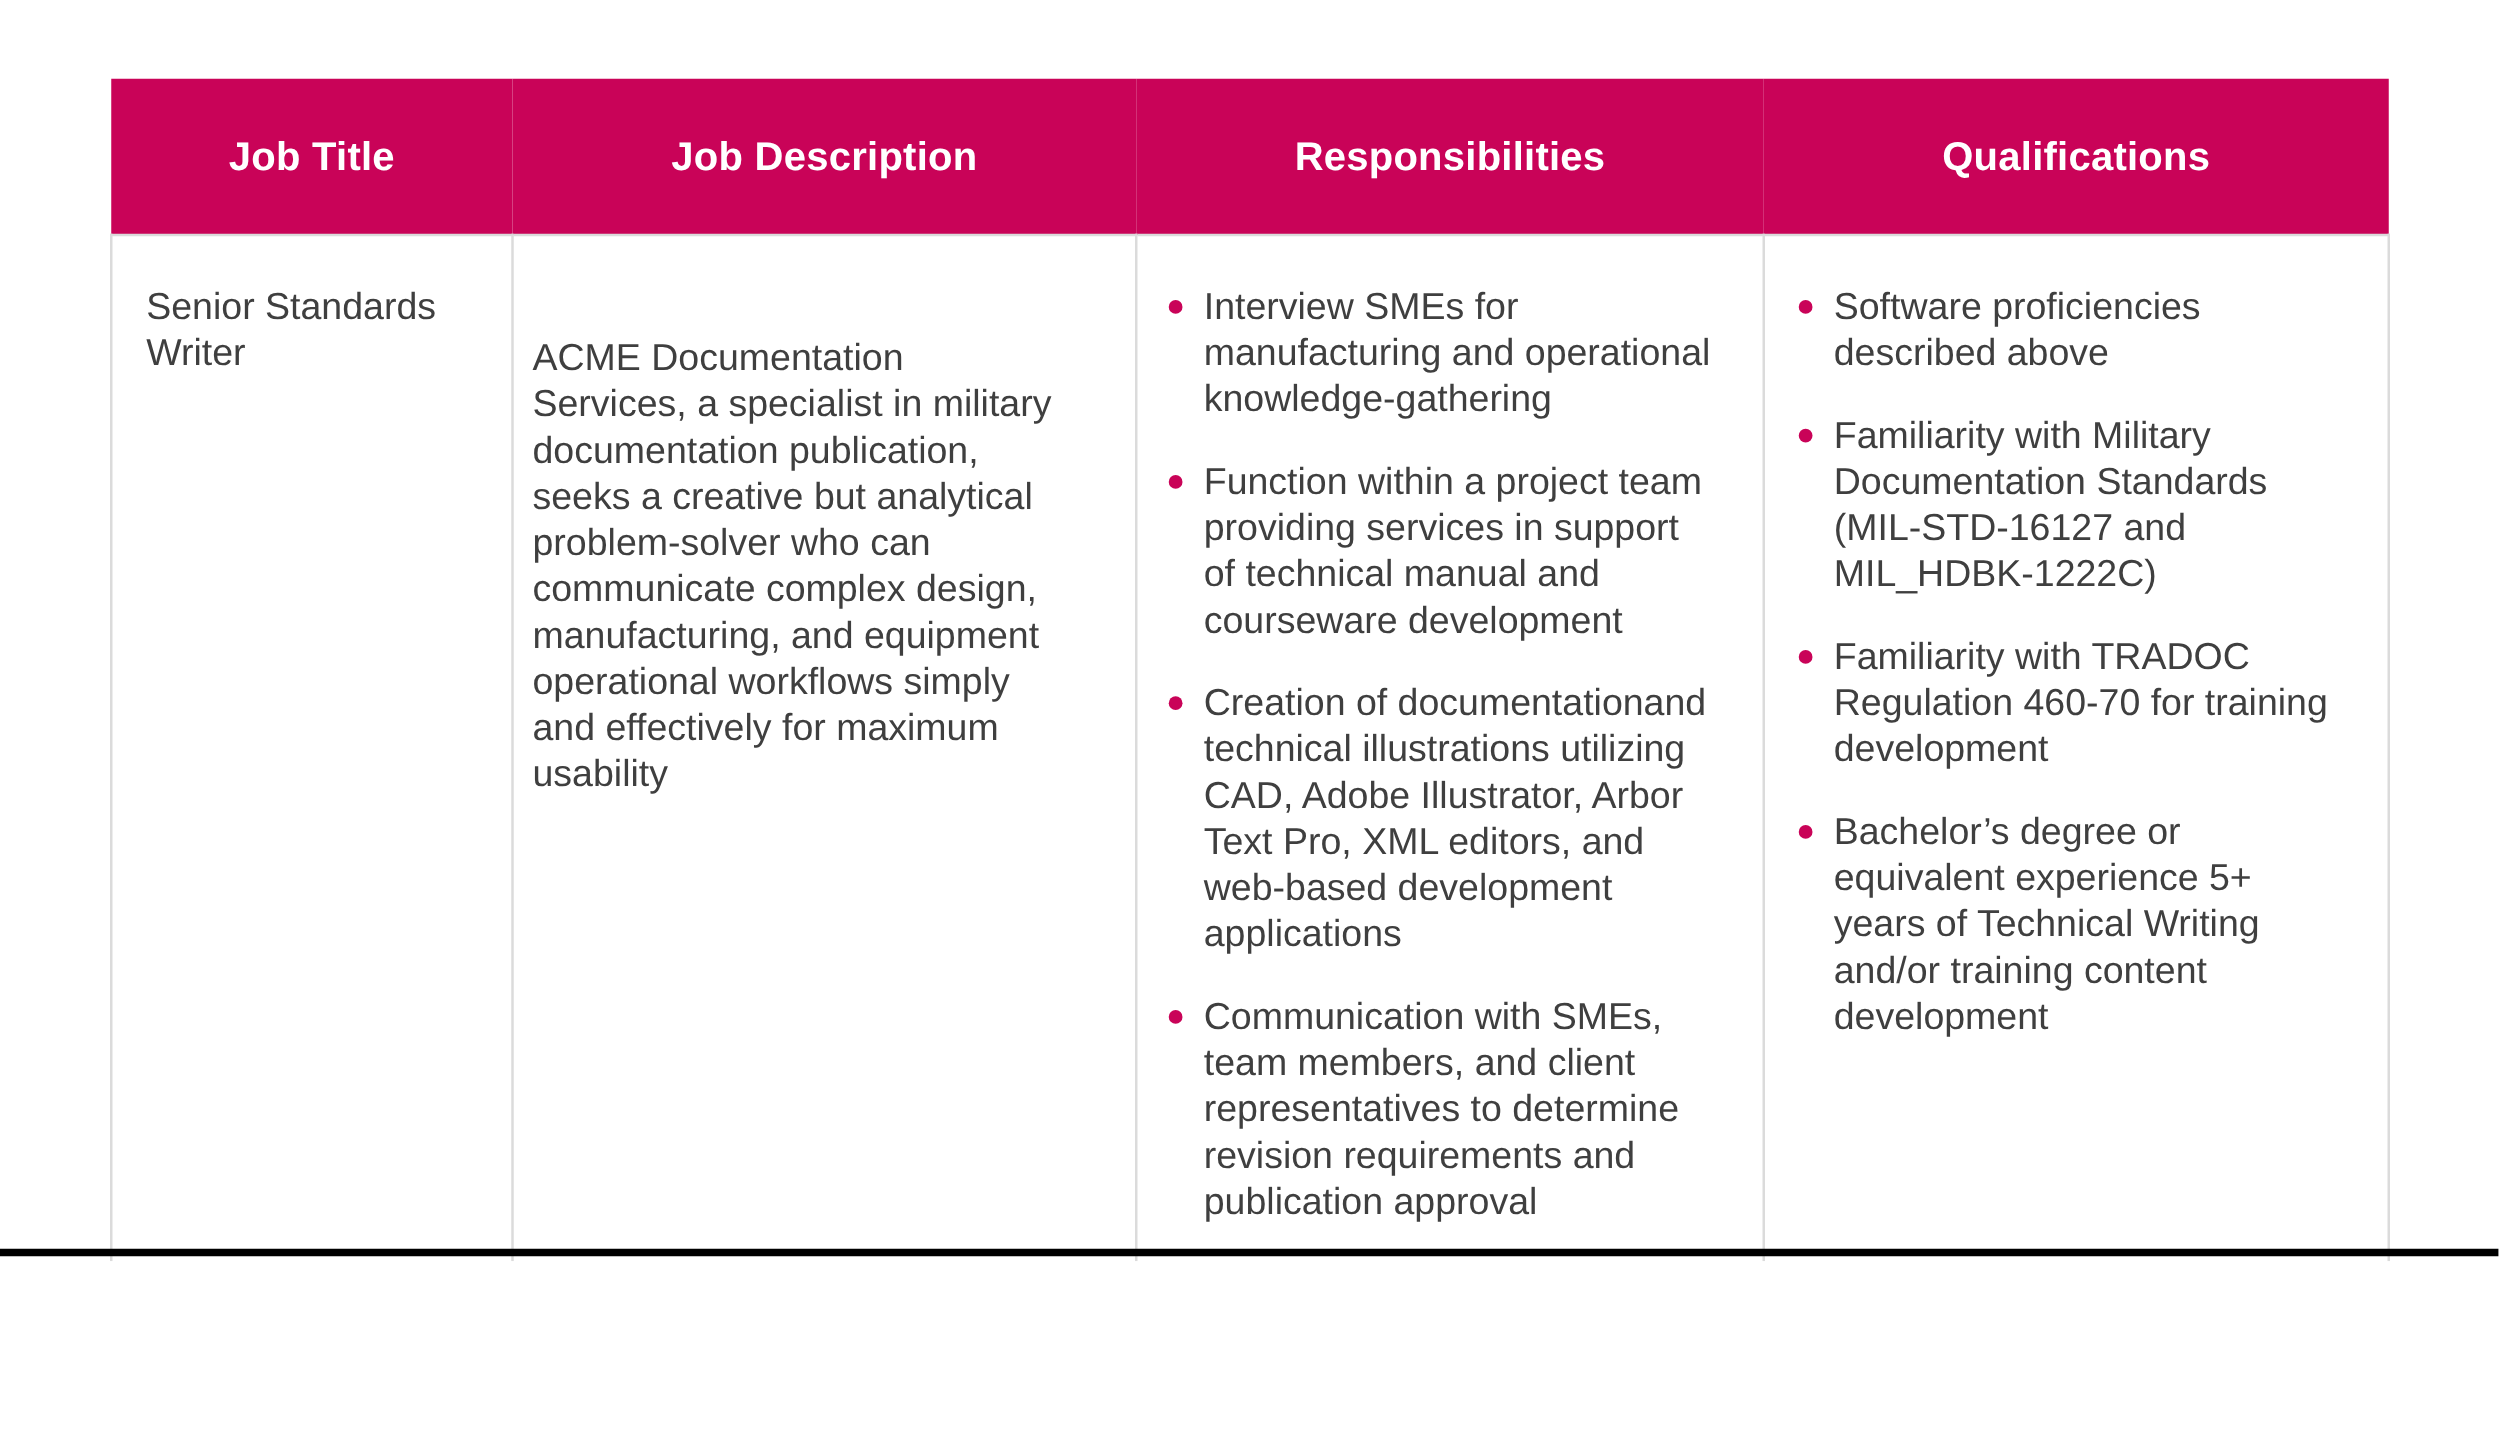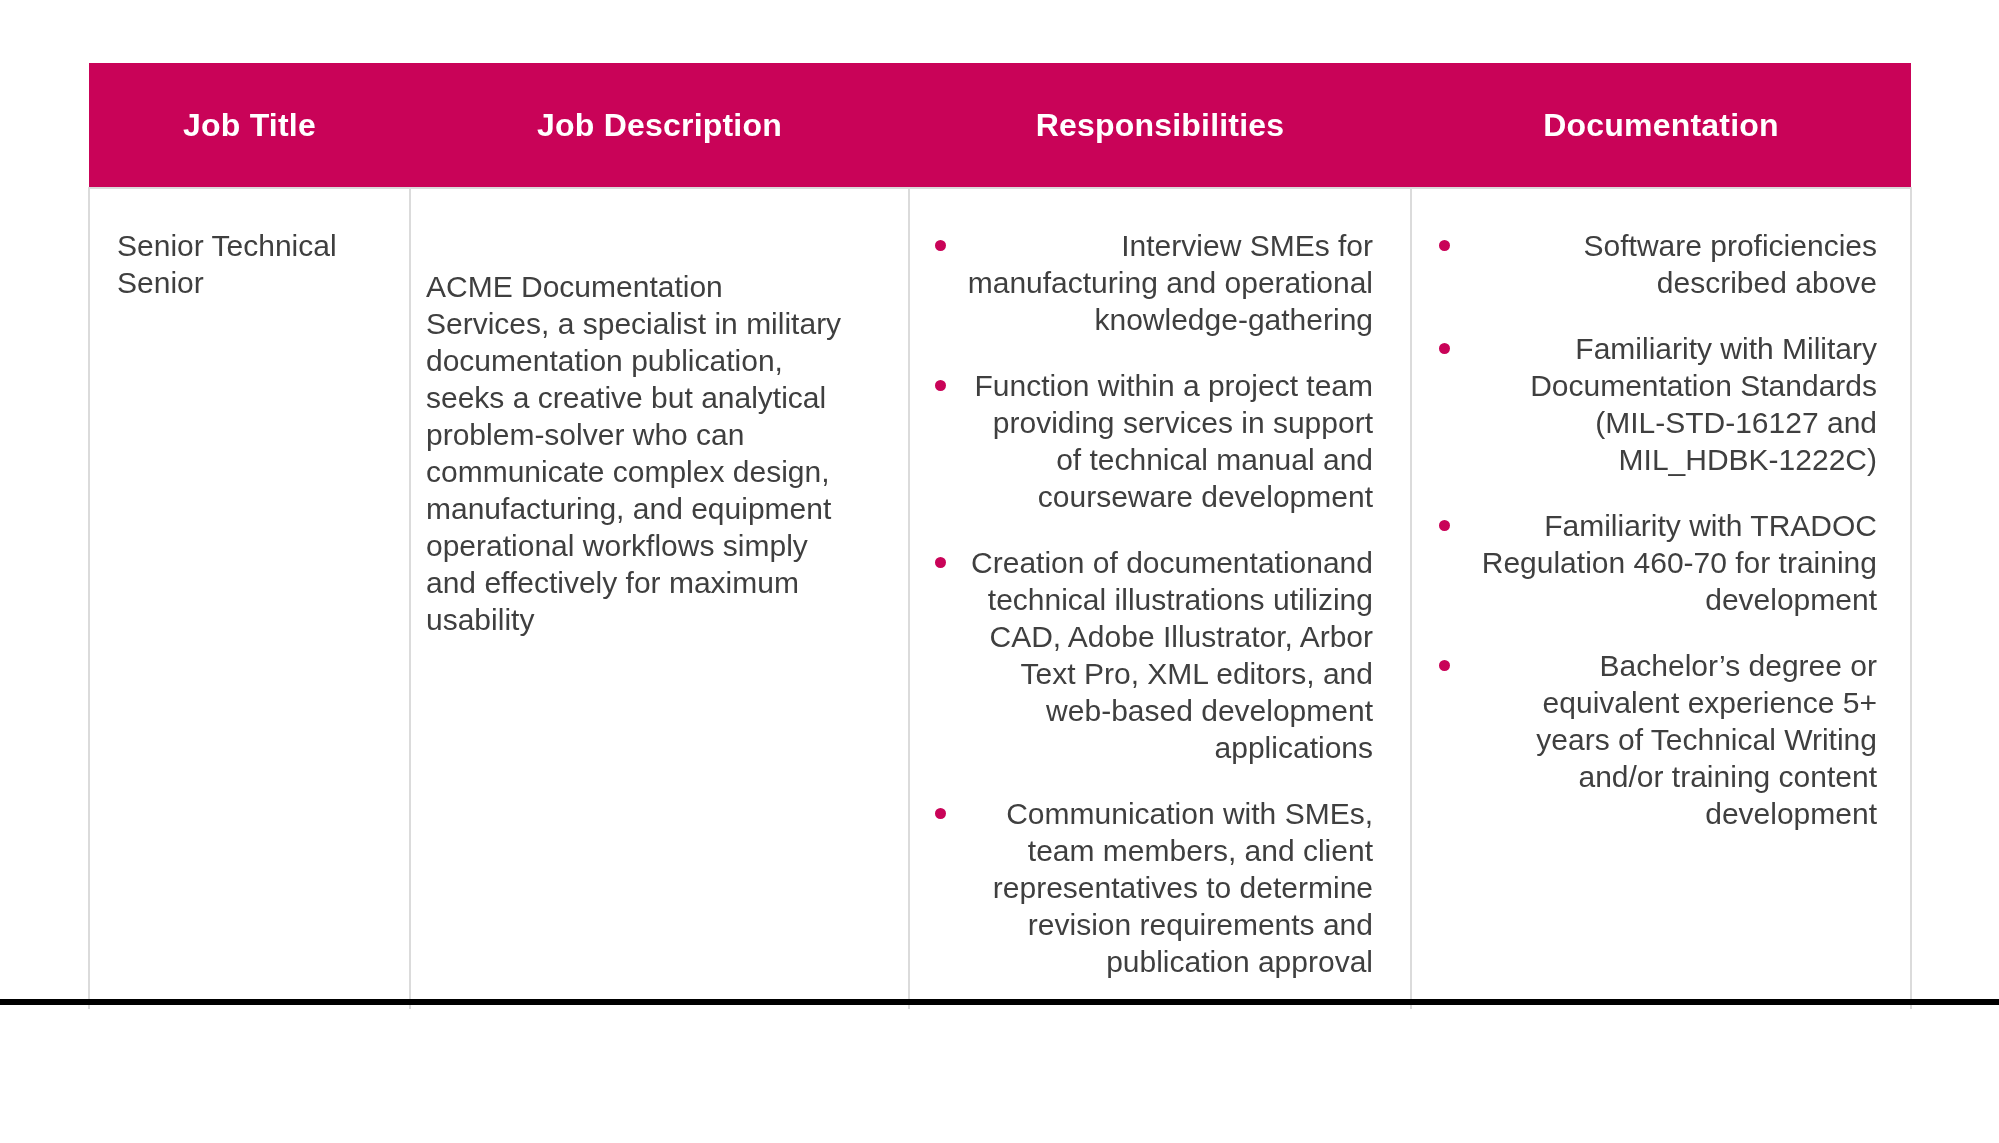--- a/index.html
+++ b/index.html
@@ -52,21 +52,20 @@
   .td.c3 { padding-left: 25px; padding-right: 39px; }
   .td.c4 { padding-left: 27px; padding-right: 35px; margin-left: 20px; }
 
   .cell-text.title { max-width: 264px; }
   .cell-text.desc  { width: 420px; margin-top: 41px; }
 
   ul.bullets {
     margin: 0;
     padding: 0;
     list-style: none;
-    text-align: right;
   }
   ul.bullets li {
     position: relative;
     box-sizing: content-box;
     padding-left: 28px;
     width: 410px;
     margin: 0 0 29px 0;
   }
   ul.bullets li:last-child { margin-bottom: 0; }
   ul.bullets .dot {
@@ -96,27 +95,27 @@
       <col style="width:321px">
       <col style="width:499px">
       <col style="width:502px">
       <col style="width:500px">
     </colgroup>
     <thead>
       <tr>
         <th>Job Title</th>
         <th>Job Description</th>
         <th>Responsibilities</th>
-        <th>Documentation</th>
+        <th>Qualifications</th>
       </tr>
     </thead>
     <tbody>
       <tr>
         <td class="td c1">
-          <div class="cell-text title">Senior Technical Senior</div>
+          <div class="cell-text title">Senior Standards Writer</div>
         </td>
         <td class="td c2">
           <div class="cell-text desc">ACME Documentation Services, a specialist in military documentation publication, seeks a creative but analytical problem-solver who can communicate complex design, manufacturing, and equipment operational workflows simply and effectively for maximum usability</div>
         </td>
         <td class="td c3">
           <ul class="bullets">
               <li><span class="dot"></span><span class="li-text">Interview SMEs for manufacturing and operational knowledge-gathering</span></li>
               <li><span class="dot"></span><span class="li-text">Function within a project team providing services in support of technical manual and courseware development</span></li>
               <li><span class="dot"></span><span class="li-text">Creation of documentationand technical illustrations utilizing CAD, Adobe Illustrator, Arbor Text Pro, XML editors, and web-based development applications</span></li>
               <li><span class="dot"></span><span class="li-text">Communication with SMEs, team members, and client representatives to determine revision requirements and publication approval</span></li>

